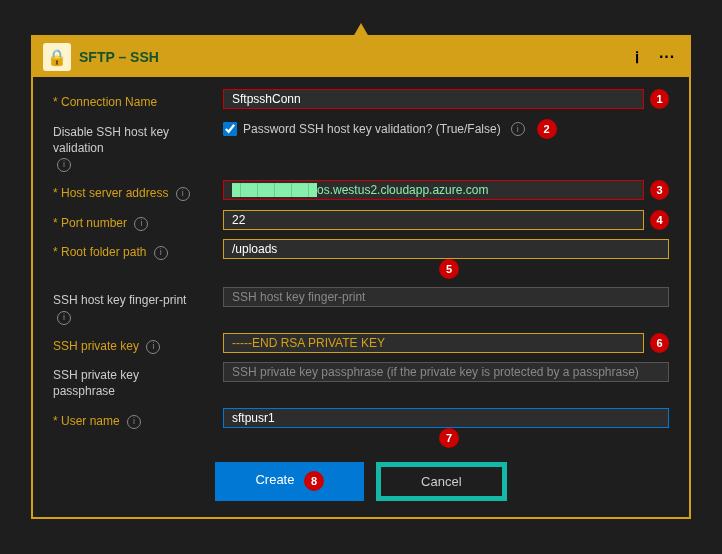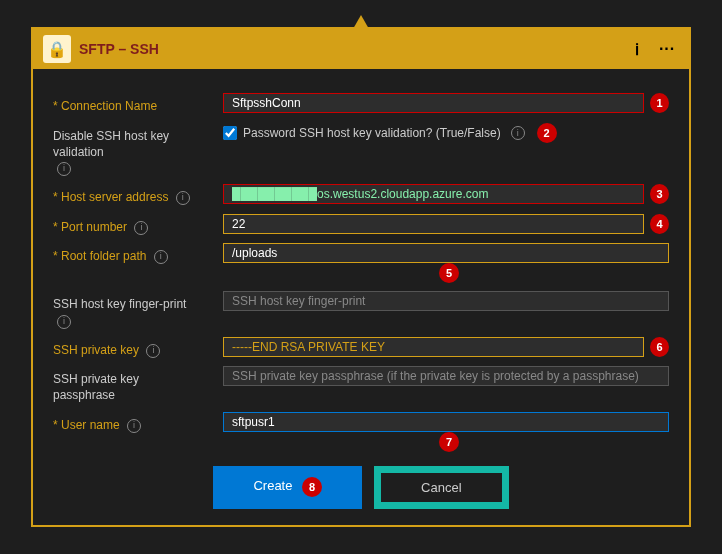--- a/index.html
+++ b/index.html
@@ -41,21 +41,21 @@
       height: 28px;
       background: #fff3cd;
       border-radius: 3px;
       display: flex;
       align-items: center;
       justify-content: center;
       font-size: 16px;
     }
 
     .header-title {
-      color: #7f1d1d;
+      color: #14532d;
       font-weight: 600;
       font-size: 14px;
     }
 
     .header-actions {
       display: flex;
       align-items: center;
       gap: 12px;
     }
 
@@ -63,21 +63,21 @@
       background: none;
       border: none;
       cursor: pointer;
       color: #000;
       font-size: 16px;
       font-weight: bold;
       padding: 2px 4px;
     }
 
     .panel-body {
-      padding: 24px 20px 16px 20px;
+      padding: 12px 20px 16px 20px;
     }
 
     .form-row {
       display: flex;
       align-items: flex-start;
       margin-bottom: 8px;
     }
 
     .form-label {
       color: #ccc;
@@ -194,21 +194,21 @@
       border: none;
       padding: 7px 40px;
       font-size: 13px;
       cursor: pointer;
       font-weight: 500;
     }
 
     .btn-cancel {
       background: transparent;
       color: #ccc;
-      border: 7px solid #14b8a6;
+      border: 5px solid #14b8a6;
       padding: 7px 40px;
       font-size: 13px;
       cursor: pointer;
     }
 
     .connector-top {
       position: absolute;
       top: -14px;
       left: 50%;
       transform: translateX(-50%);

